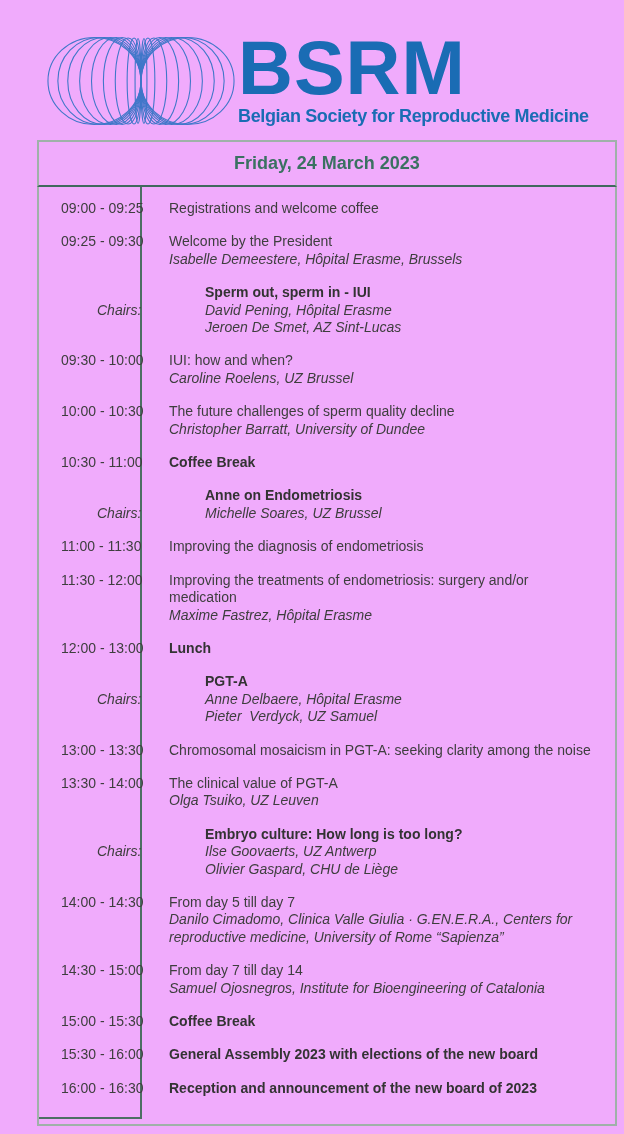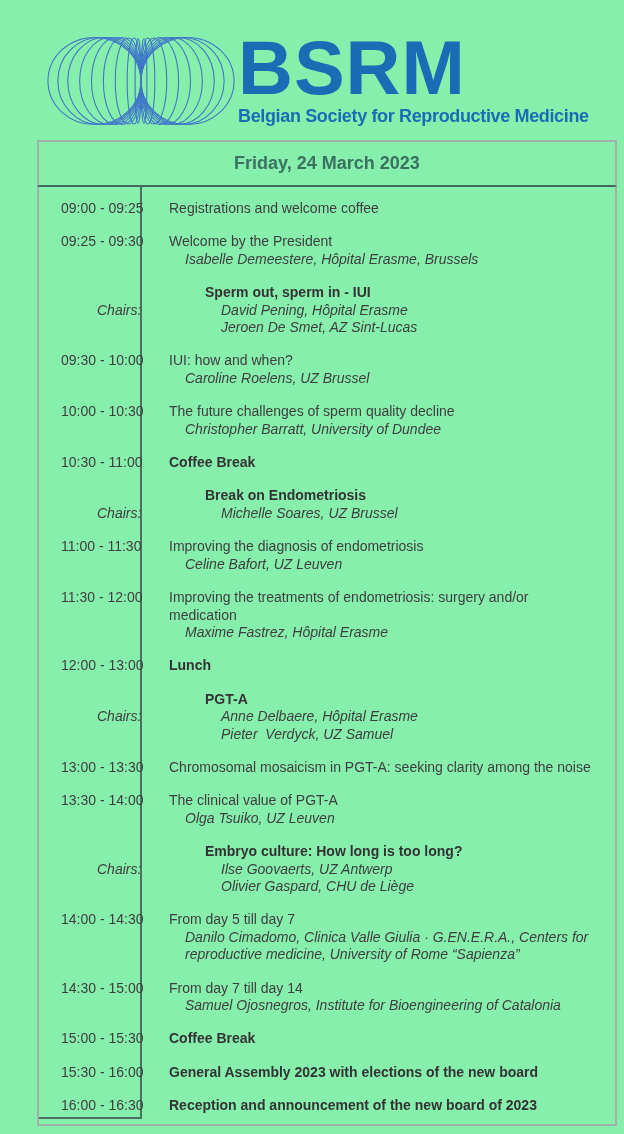--- a/index.html
+++ b/index.html
@@ -1,20 +1,20 @@
 <!DOCTYPE html>
 <html><head>
 <meta charset="utf-8">
 <style>
   html, body { margin: 0; padding: 0; background: #ffffff; }
   .page {
     position: relative;
     width: 624px;
     height: 1134px;
-    background: #86efac;
+    background: #f0abfc;
     font-family: "Liberation Sans", sans-serif;
     overflow: hidden;
   }
 
   
   .logo-mark {
     position: absolute;
     left: 44px;
     top: 34px;
     width: 194px;
@@ -112,21 +112,21 @@
     padding-left: 15px;
     padding-right: 16px;
   }
   .line {
     font-size: 14px;
     line-height: 17.4px;
     color: #3e3e3e;
     white-space: pre-wrap;
   }
   .line.bold { font-weight: bold; color: #333333; }
-  .line.italic { font-style: italic; margin-left: 16px; }
+  .line.italic { font-style: italic; }
 </style>
 </head>
 <body>
 
 <div class="page">
 
   <div>
     <svg class="logo-mark" viewBox="0 0 196 92" fill="none" xmlns="http://www.w3.org/2000/svg">
       <g stroke="#4077c9" stroke-width="1.1" fill="none">
         <ellipse cx="51" cy="46" rx="47" ry="44"></ellipse>
@@ -200,29 +200,28 @@
         </div>
         <div class="row">
           <div class="cell-time">10:30 - 11:00</div>
           <div class="cell-content">
             <div class="line bold">Coffee Break</div>
           </div>
         </div>
         <div class="row chairs">
           <div class="cell-time">Chairs:</div>
           <div class="cell-content">
-            <div class="line bold">Break on Endometriosis</div>
+            <div class="line bold">Anne on Endometriosis</div>
             <div class="line italic">Michelle Soares, UZ Brussel</div>
           </div>
         </div>
         <div class="row">
           <div class="cell-time">11:00 - 11:30</div>
           <div class="cell-content">
             <div class="line regular">Improving the diagnosis of endometriosis</div>
-            <div class="line italic">Celine Bafort, UZ Leuven</div>
           </div>
         </div>
         <div class="row">
           <div class="cell-time">11:30 - 12:00</div>
           <div class="cell-content">
             <div class="line regular">Improving the treatments of endometriosis: surgery and/or medication</div>
             <div class="line italic">Maxime Fastrez, Hôpital Erasme</div>
           </div>
         </div>
         <div class="row">

